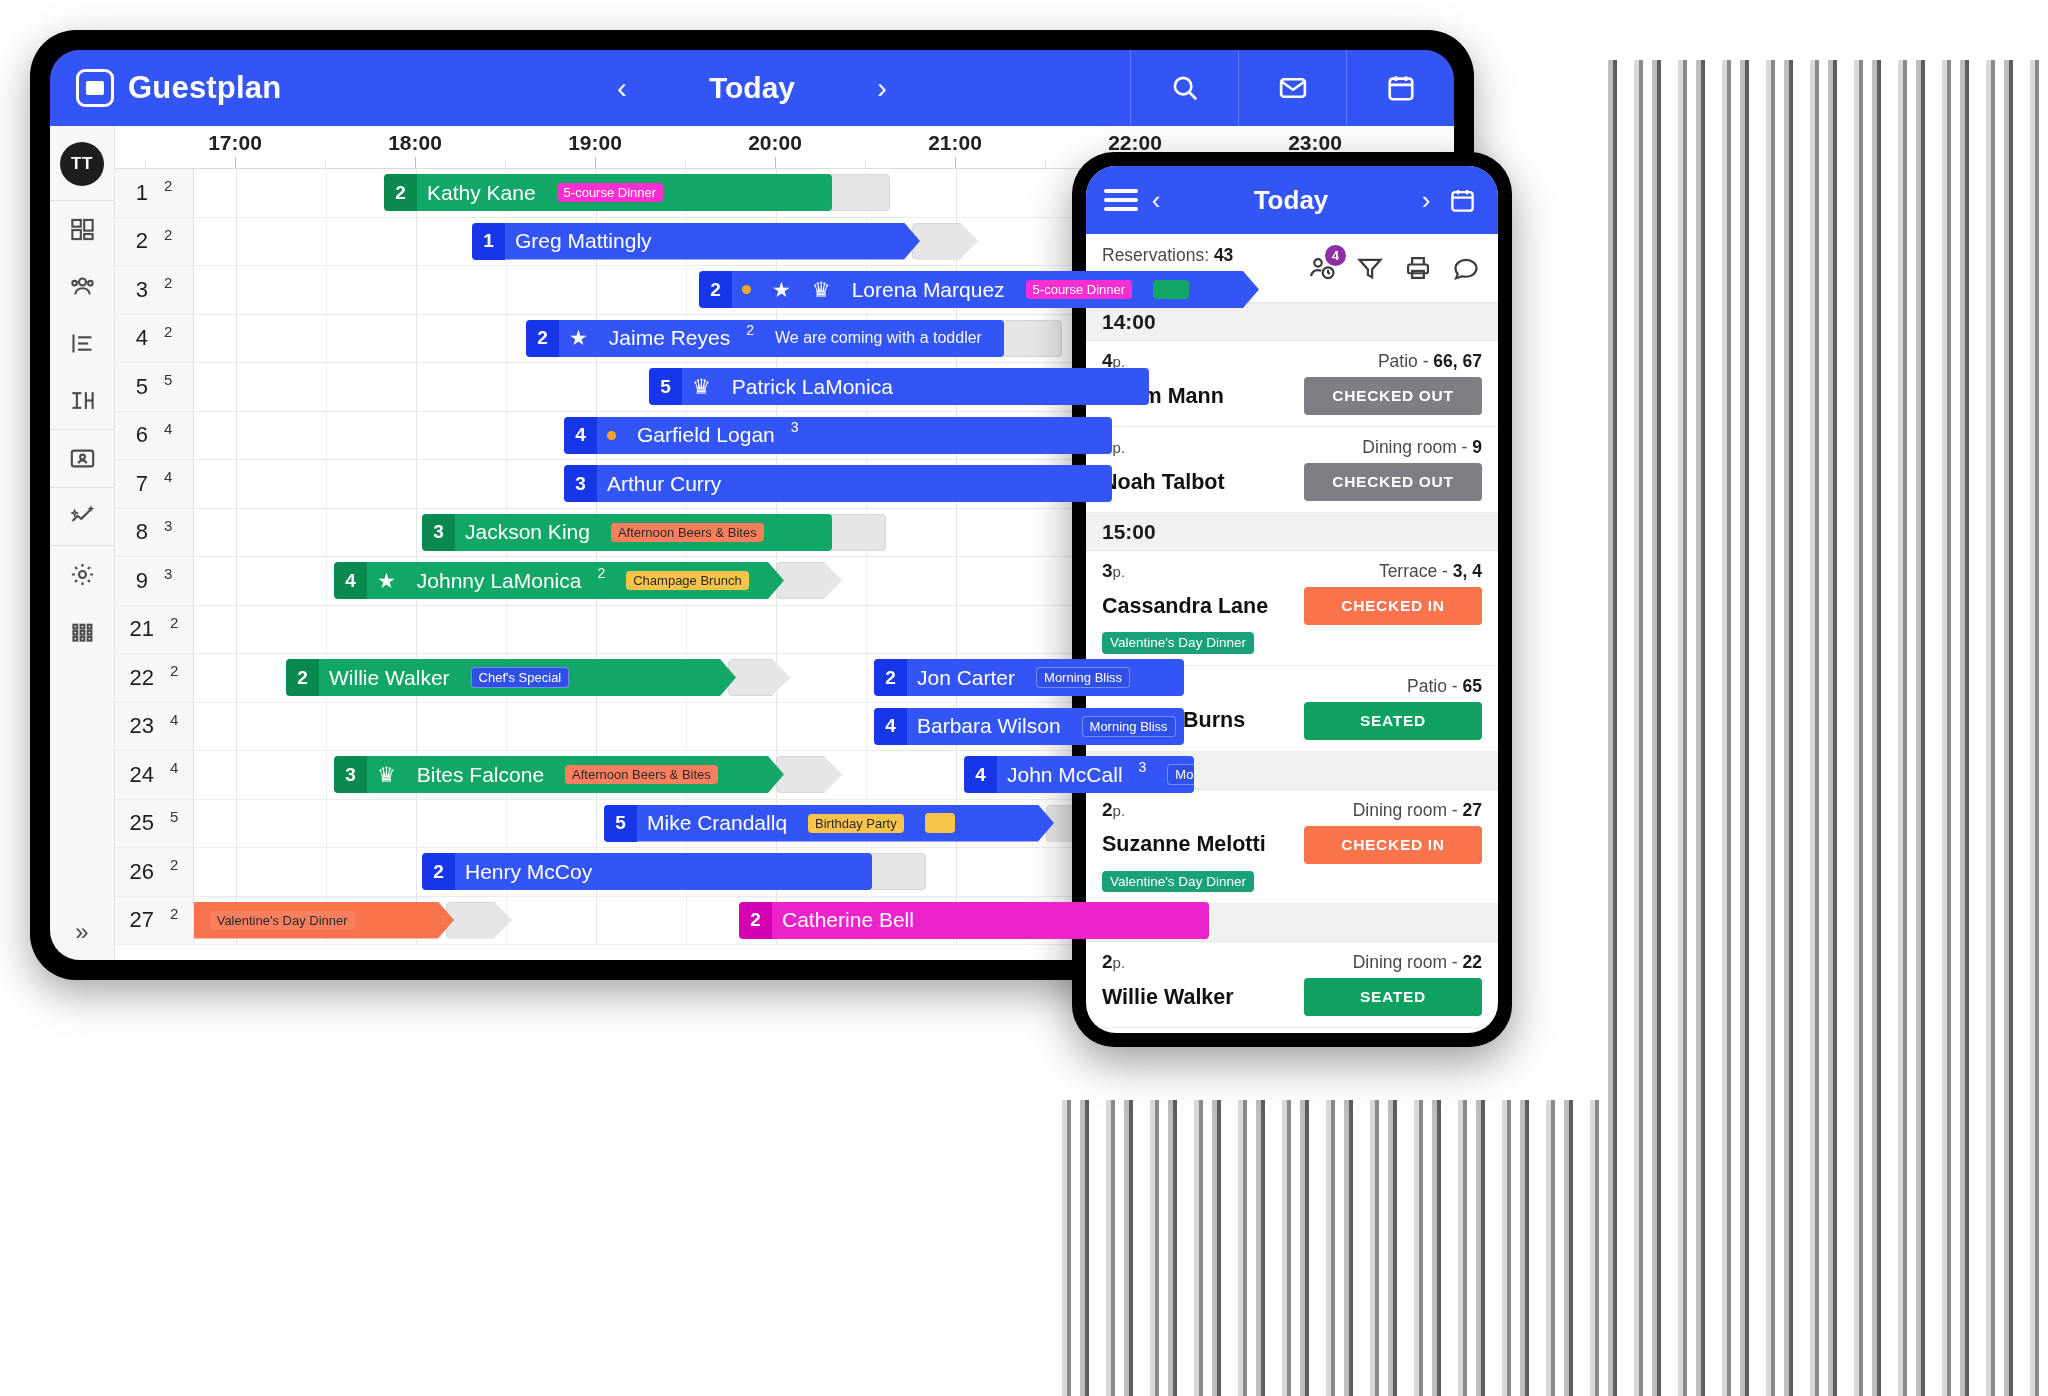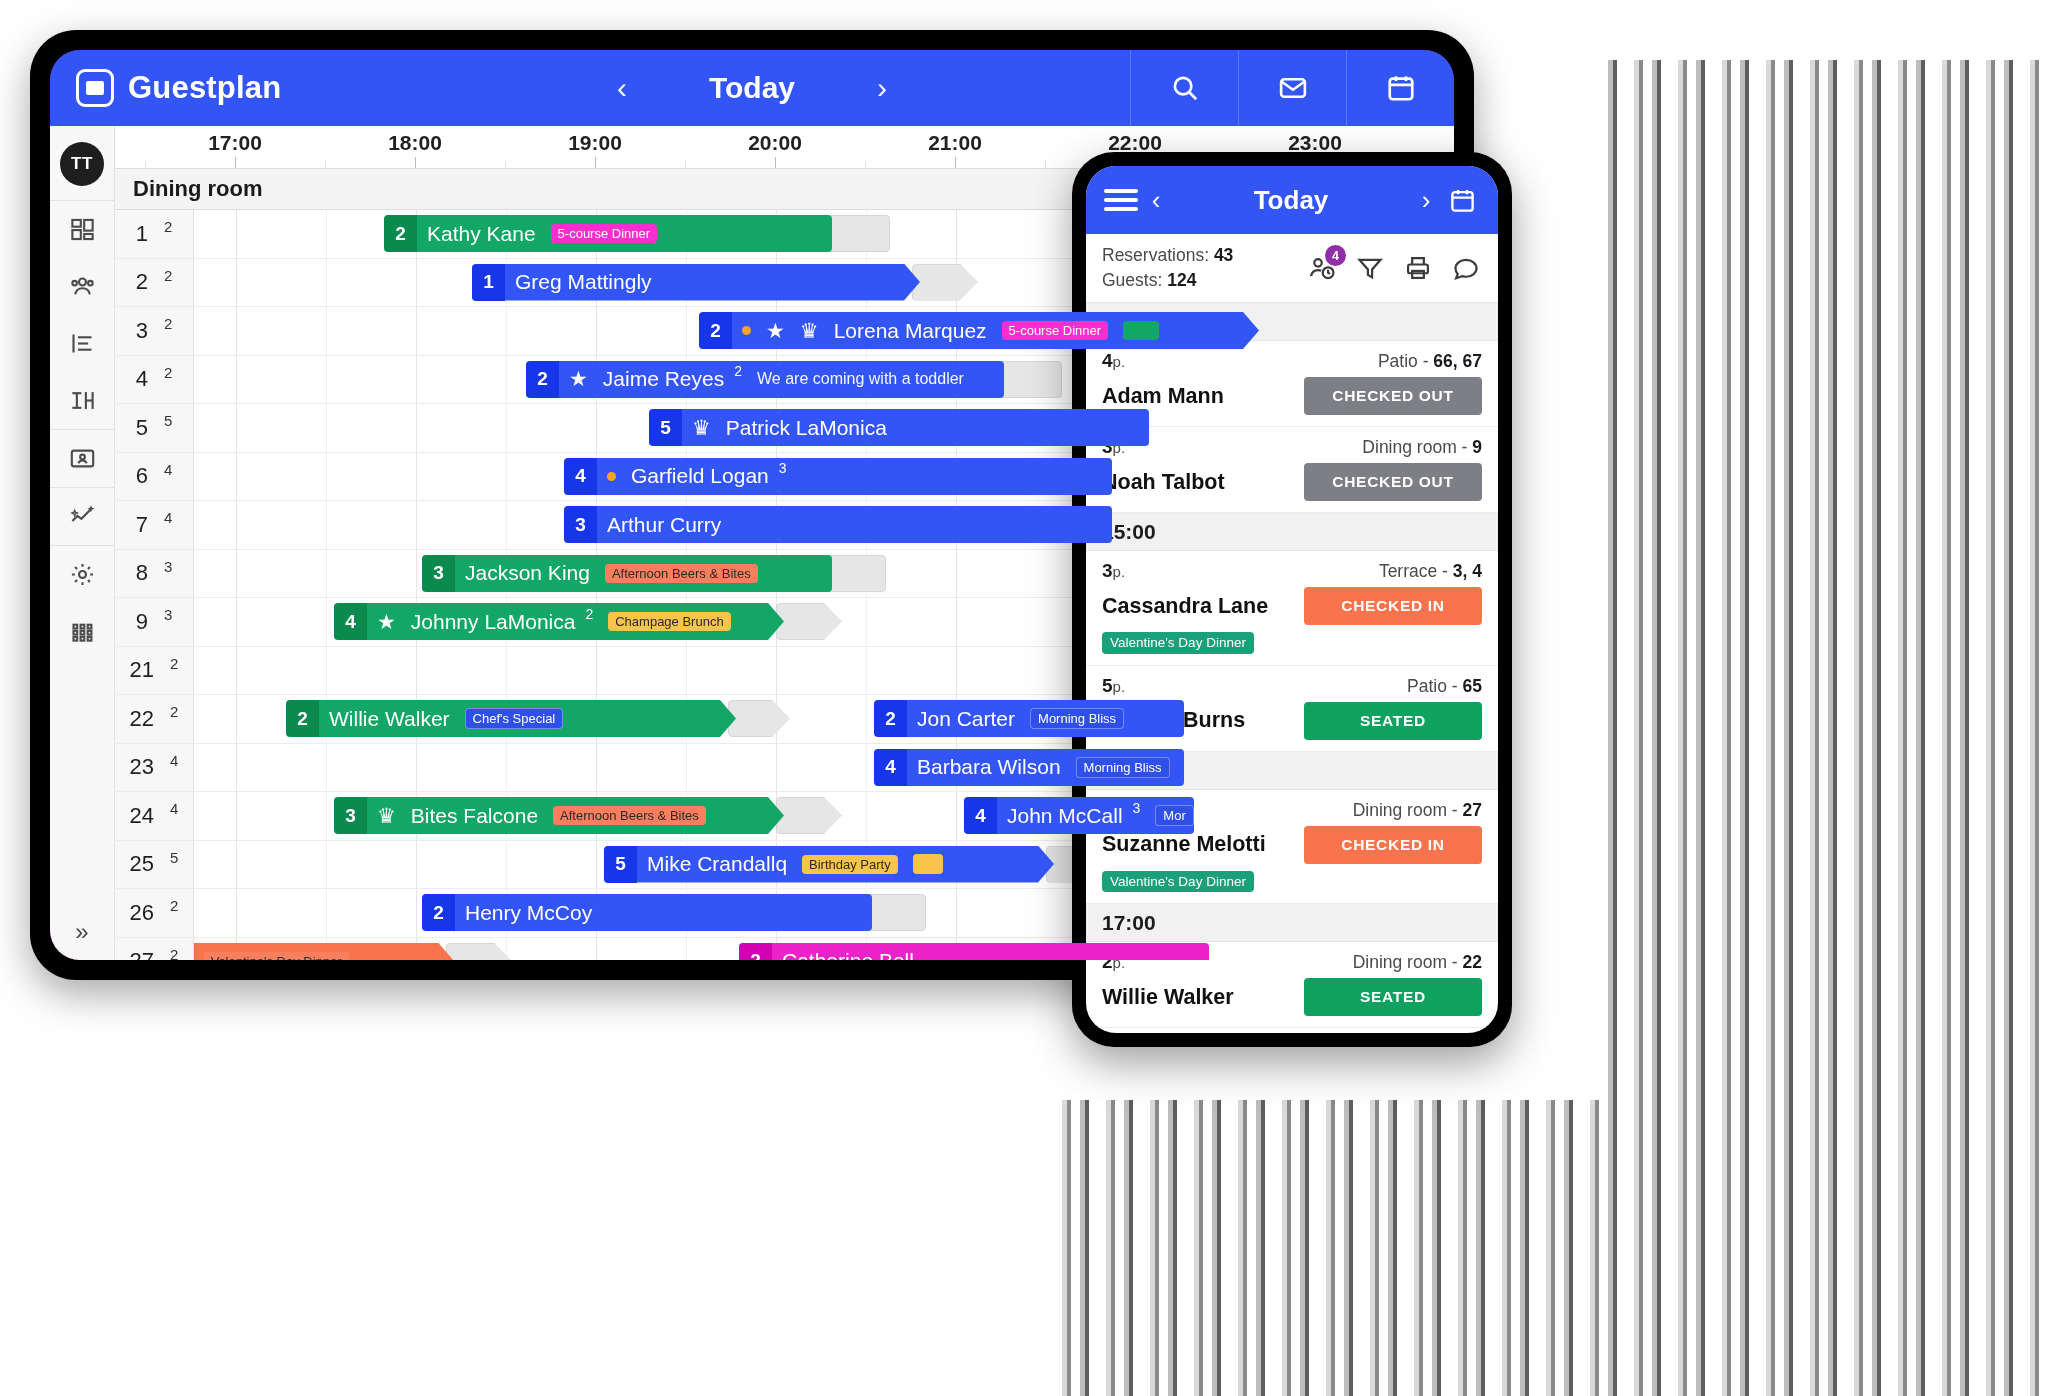--- a/index.html
+++ b/index.html
@@ -73,21 +73,21 @@
   .row-cap{font-size:15px;color:#333;position:relative;top:-7px;}
   .row-track{flex:1;position:relative;}
   .vline{position:absolute;top:0;bottom:0;width:1px;background:#f0f0f0;}
   .vline.major{background:#e6e6e6;}
 
   
   .res{position:absolute;top:5px;height:37px;display:flex;align-items:center;border-radius:4px;
        box-sizing:border-box;cursor:pointer;}
   .res .cnt{width:33px;min-width:33px;height:100%;display:flex;align-items:center;justify-content:center;
        color:#fff;font-size:19px;font-weight:700;border-radius:4px 0 0 4px;}
-  .res .body{flex:1;height:100%;display:flex;align-items:center;gap:15px;padding:0 10px;
+  .res .body{flex:1;height:100%;display:flex;align-items:center;gap:21px;padding:0 10px;
        color:#fff;font-size:21px;white-space:nowrap;overflow:hidden;border-radius:0 4px 4px 0;}
   .res.blue .cnt{background:#1736e8;}   .res.blue .body{background:#3355f5;}
   .res.green .cnt{background:#0a8a4e;}  .res.green .body{background:#12a766;}
   .res.pink .cnt{background:#d400b4;}   .res.pink .body{background:#ec23c9;} .res.orange .body{background:#f9744d;}
   .res .nm{font-weight:400;}
   .res .sup{font-size:14px;position:relative;top:-8px;margin-left:-5px;}
   .res .note{font-size:16px;color:#fff;opacity:.95;}
   .tag{font-size:13px;padding:3px 7px;border-radius:4px;font-weight:400;line-height:1;}
   .tag.magenta{background:#f92ed0;color:#fff;}
   .tag.salmon{background:#fa7f5e;color:#2a2a2a;}
@@ -295,21 +295,20 @@
             <div class="tsub" style="left: 930px;"></div>
             <div class="tname" style="left: 1020px;">22:00</div>
             <div class="ttick" style="left: 1020px;"></div>
             <div class="tsub" style="left: 930px;"></div>
             <div class="tsub" style="left: 1110px;"></div>
             <div class="tname" style="left: 1200px;">23:00</div>
             <div class="ttick" style="left: 1200px;"></div>
             <div class="tsub" style="left: 1110px;"></div>
             <div class="tsub" style="left: 1290px;"></div>
           </div>
-      <div class="sect-head">Dining room</div>
       <div class="rows" id="rows">
             <div class="row">
               <div class="row-label">
                 <span class="row-no">1</span>
                 <span class="row-cap">2</span>
               </div>
               <div class="row-track">
                 <div class="vline major" style="left: 42px;"></div>
                 <div class="vline" style="left: 132px;"></div>
                 <div class="vline major" style="left: 222px;"></div>

